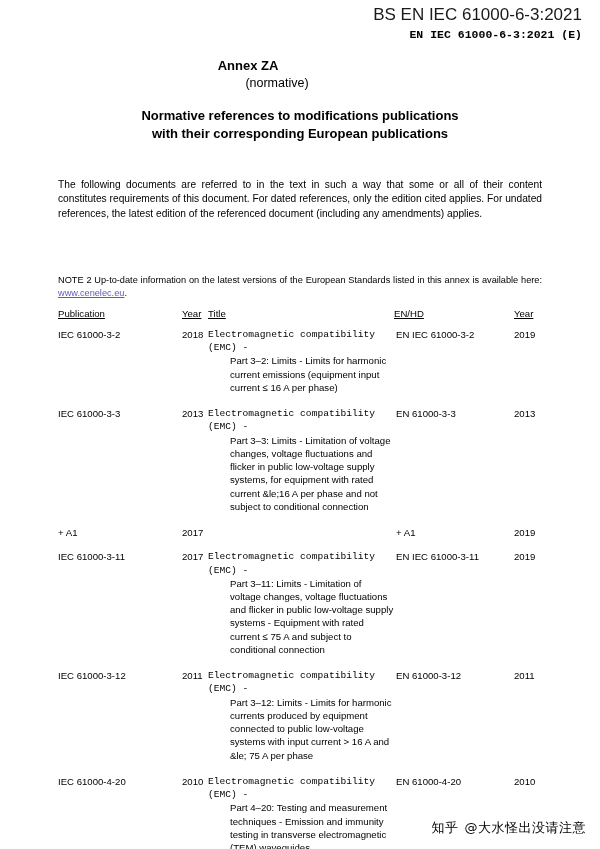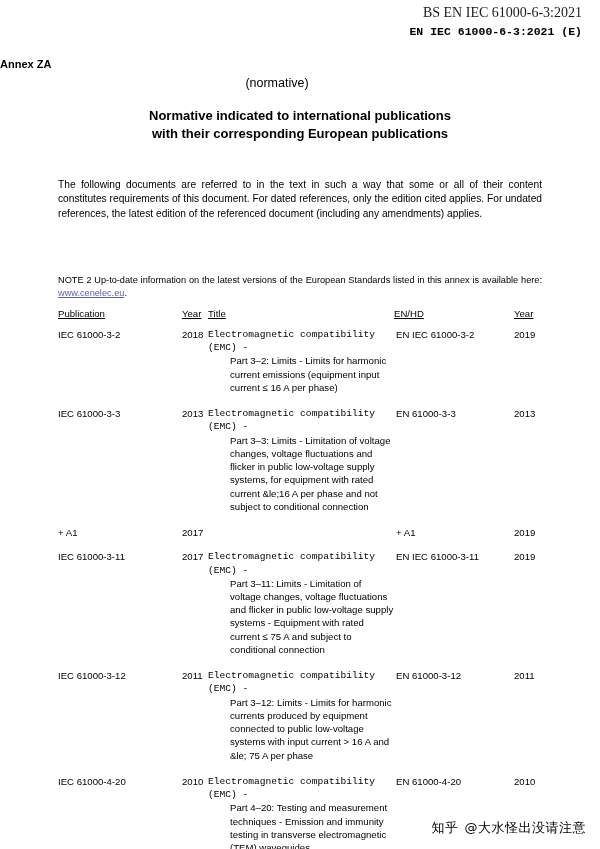--- a/index.html
+++ b/index.html
@@ -24,42 +24,42 @@
 
   
   .doc-header {
     position: absolute;
     top: 4px;
     right: 18px;
     text-align: right;
     line-height: 1.25;
   }
   .doc-header .line-serif {
-    font-family: Liberation Serif, serif;
-    font-size: 14px;
+    font-family: Liberation Sans, sans-serif;
+    font-size: 17px;
     color: #1a1a1a;
     white-space: nowrap;
   }
   .doc-header .line-bold {
     font-family: Liberation Mono, monospace;
     font-size: 11.5px;
     font-weight: bold;
     color: #000000;
     white-space: nowrap;
     margin-top: 3px;
   }
 
   
   .annex-title {
     position: absolute;
     top: 58px;
     left: 0;
     width: 496px;
-    text-align: left;
-    font-size: 11px;
+    text-align: center;
+    font-size: 13px;
     font-weight: bold;
   }
   .annex-sub {
     position: absolute;
     top: 76px;
     left: 0;
     width: 554px;
     text-align: center;
     font-size: 12.5px;
     font-weight: normal;
@@ -174,21 +174,21 @@
 <div class="page">
 
   <div class="doc-header">
     <div class="line-serif">BS EN IEC 61000-6-3:2021</div>
     <div class="line-bold">EN IEC 61000-6-3:2021 (E)</div>
   </div>
 
   <div class="annex-title">Annex ZA</div>
   <div class="annex-sub">(normative)</div>
   <div class="annex-heading">
-    <span>Normative indicated to international publications</span>
+    <span>Normative references to modifications publications</span>
     <span>with their corresponding European publications</span>
   </div>
 
   <div class="body-block para-intro">The following documents are referred to in the text in such a way that some or all of their content constitutes requirements of this document. For dated references, only the edition cited applies. For undated references, the latest edition of the referenced document (including any amendments) applies.</div>
 
 
   <div class="body-block para-note2">
     <span>NOTE 2 Up-to-date information on the latest versions of the European Standards listed in this annex is available here: </span><a class="ext-link" href="#">www.cenelec.eu</a><span>.</span>
   </div>
 

